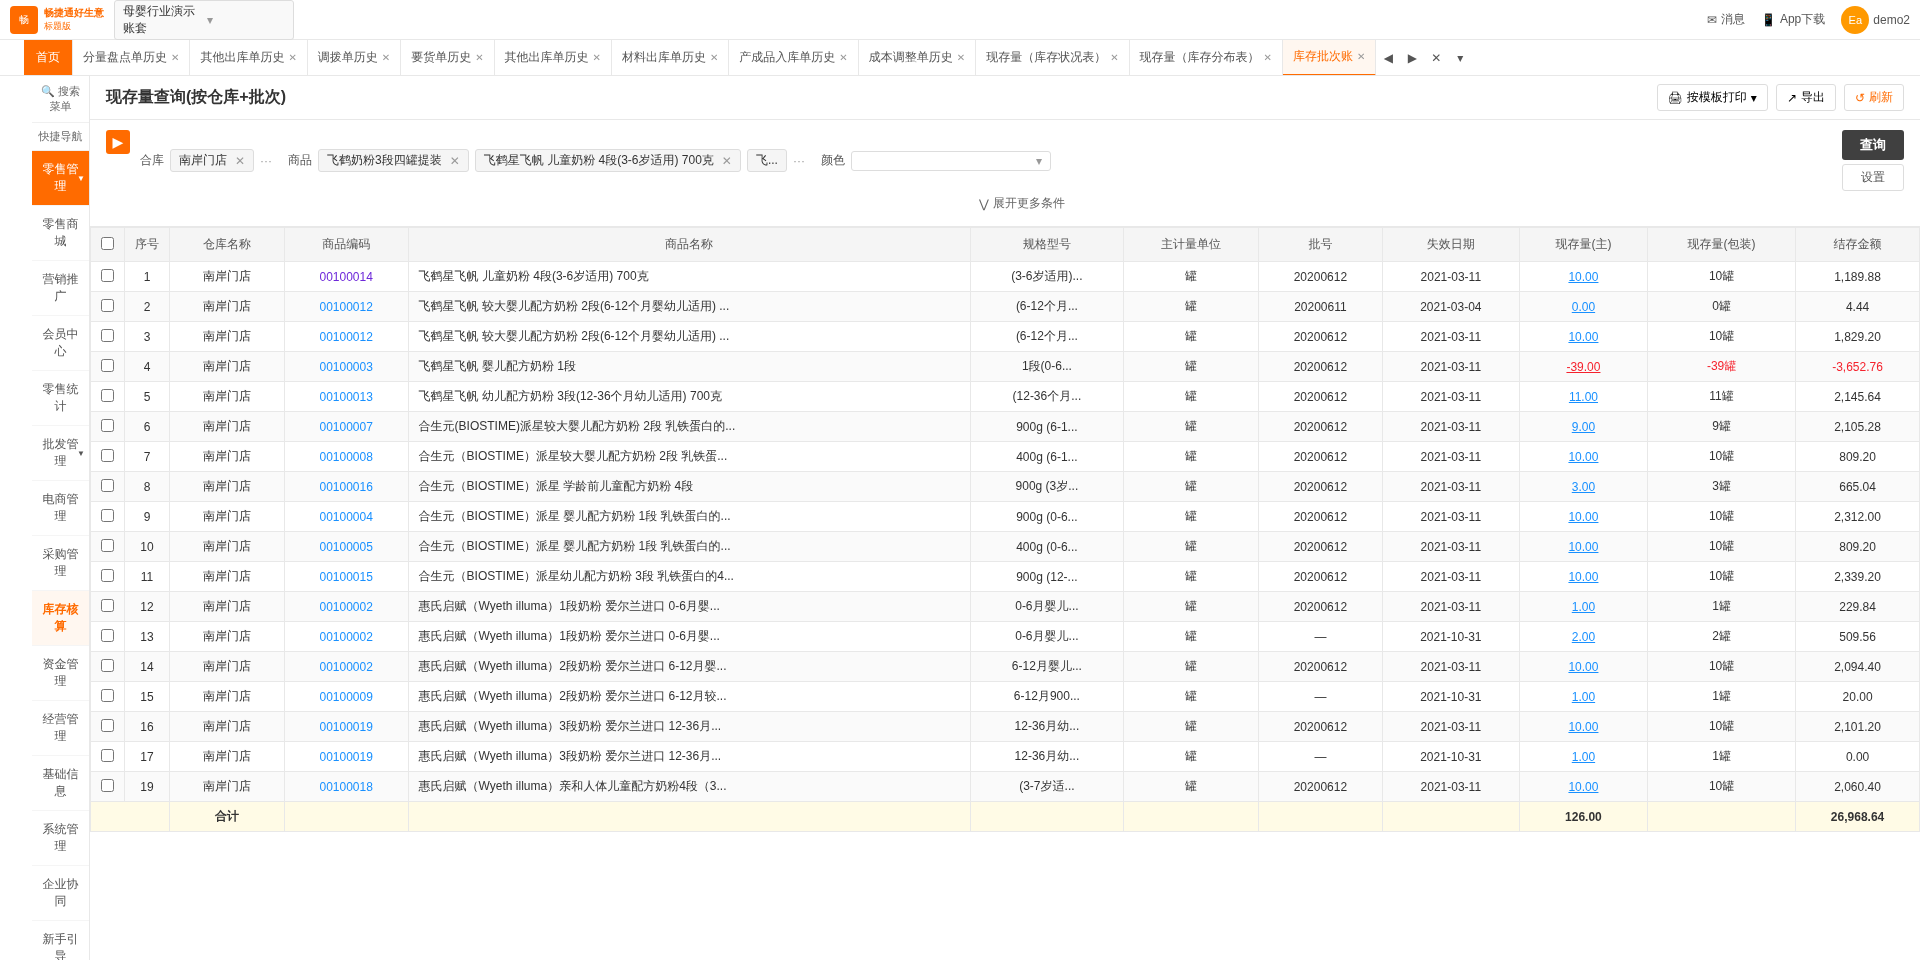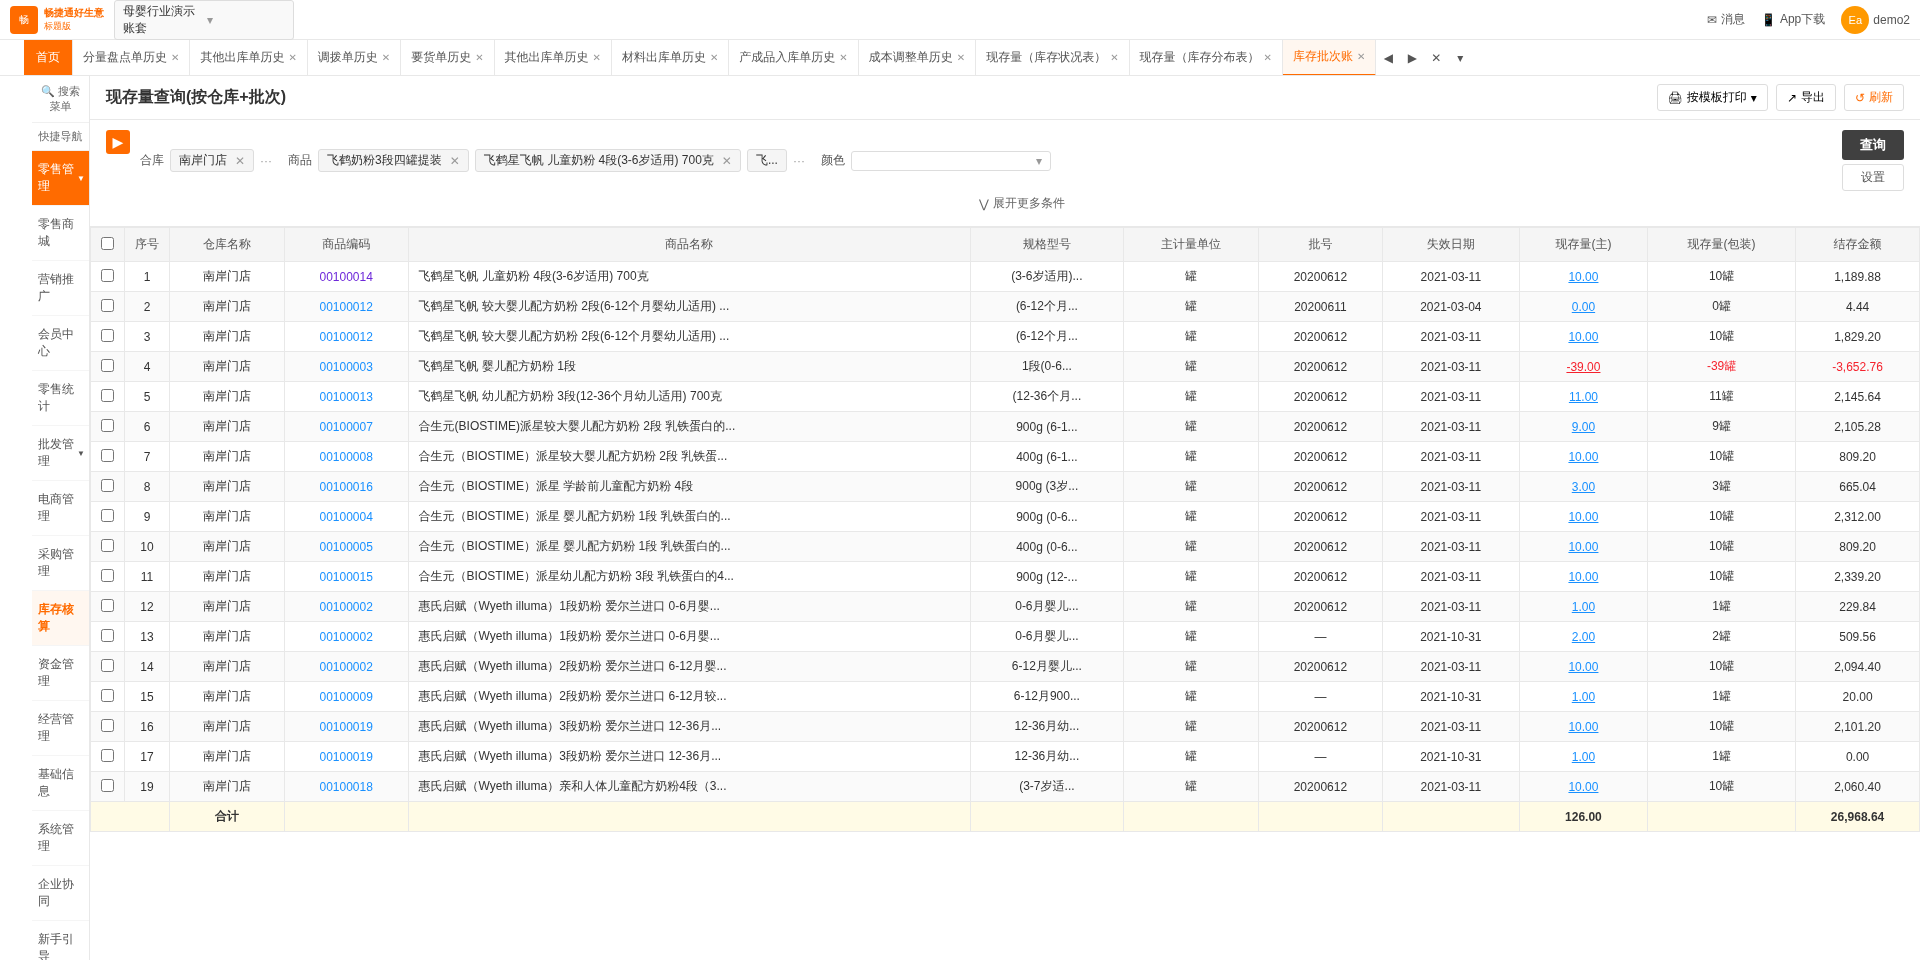--- a/index.html
+++ b/index.html
@@ -34,21 +34,21 @@
     .tab-nav-btn { display: flex; align-items: center; justify-content: center; width: 24px; height: 36px; cursor: pointer; color: #555; }
 
     
     .main-layout { display: flex; height: calc(100vh - 76px); }
 
     
     .sidebar { width: 90px; background: #fff; border-right: 1px solid #e8e8e8; display: flex; flex-direction: column; padding-left: 32px; }
     .sidebar-search { padding: 8px 6px; border-bottom: 1px solid #f0f0f0; text-align: center; font-size: 11px; color: #666; cursor: pointer; }
     .sidebar-quick { padding: 6px 6px; border-bottom: 1px solid #f0f0f0; text-align: center; font-size: 11px; color: #666; cursor: pointer; }
     .sidebar-menu-item {
-      padding: 10px 6px; font-size: 12px; color: #555;
+      padding: 10px 6px; text-align: center; font-size: 12px; color: #555;
       cursor: pointer; border-bottom: 1px solid #f5f5f5; position: relative;
     }
     .sidebar-menu-item.active { background: #ff6b00; color: #fff; }
     .sidebar-menu-item .arrow { position: absolute; right: 4px; top: 50%; transform: translateY(-50%); font-size: 8px; }
 
     
     .content { flex: 1; overflow: hidden; display: flex; flex-direction: column; }
 
     
     .page-header {

